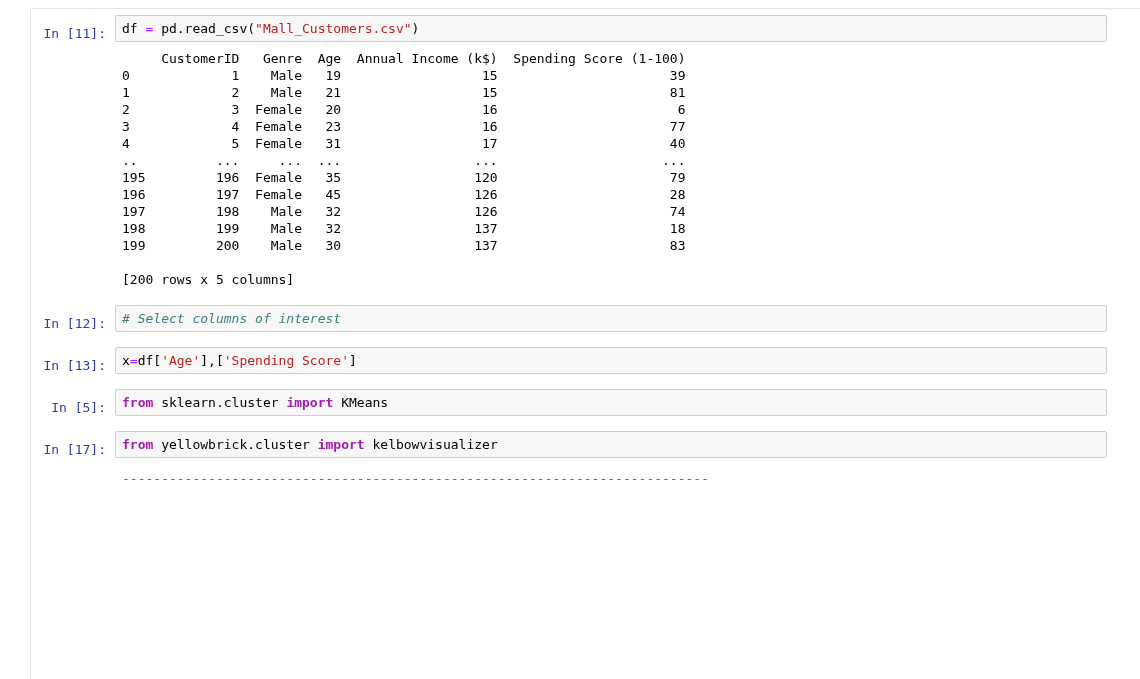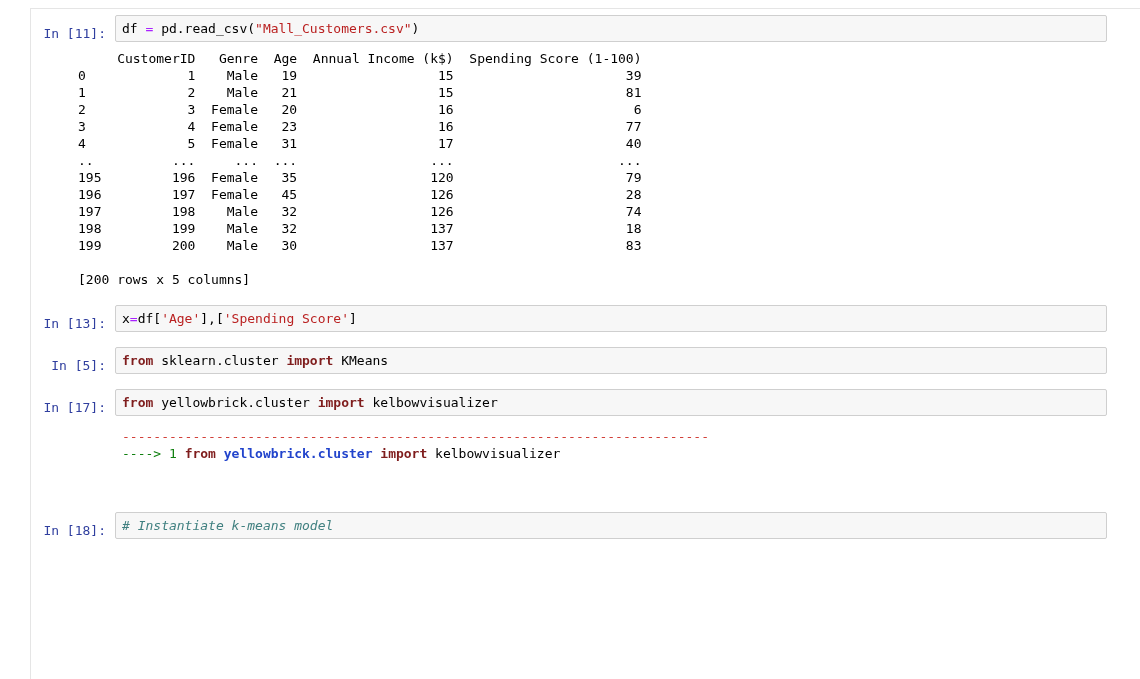--- a/index.html
+++ b/index.html
@@ -22,27 +22,27 @@
   .row { display: flex; align-items: flex-end; }
   .prompt {
     flex: 0 0 84px; text-align: right; padding: 5px 9px 0 0;
     color: #303F9F; white-space: pre; cursor: default;
   }
   .input {
     flex: 1; background: #f7f7f7; border: 1px solid #cfcfcf;
     border-radius: 2px; padding: 4px 4px 4px 6px; cursor: text;
   }
   .line { white-space: pre; min-height: 17px; }
-  .output { margin-left: 40px; padding: 8px 0 0 7px; }
+  .output { margin-left: 84px; padding: 8px 0 0 7px; }
   .err-output { margin-left: 84px; padding: 12px 0 0 7px; }
   .pre { white-space: pre; }
   .err-msg { white-space: pre-wrap; word-break: break-all; max-width: 960px; }
   .blank { min-height: 17px; }
   .op  { color: #AA22FF; }
-  .kw  { color: #7f1d1d; font-weight: bold; }
+  .kw  { color: #a21caf; font-weight: bold; }
   .bi  { color: #008000; }
   .str { color: #BA2121; }
   .com { color: #408080; font-style: italic; }
   .red { color: #d2413a; }
   .grn { color: #108010; }
   .blu { color: #2244cc; font-weight: bold; }
 </style>
 </head>
 <body>
 
@@ -66,20 +66,28 @@
 195         196  Female   35                 120                      79
 196         197  Female   45                 126                      28
 197         198    Male   32                 126                      74
 198         199    Male   32                 137                      18
 199         200    Male   30                 137                      83
 
 [200 rows x 5 columns]</div>
     </div>
   </div>
 
+  <div class="cell-group">
+    <div class="row">
+      <div class="prompt">In [12]:</div>
+      <div class="input">
+        <div class="line"><span class="com"># Select columns of interest</span></div>
+      </div>
+    </div>
+  </div>
 
   <div class="cell-group">
     <div class="row">
       <div class="prompt">In [13]:</div>
       <div class="input">
         <div class="line"><span>x</span><span class="op">=</span><span>df[</span><span class="str">'Age'</span><span>],[</span><span class="str">'Spending Score'</span><span>]</span></div>
       </div>
     </div>
   </div>
 
@@ -94,28 +102,19 @@
 
   <div class="cell-group cg-err">
     <div class="row">
       <div class="prompt">In [17]:</div>
       <div class="input">
         <div class="line"><span class="kw">from</span><span> yellowbrick.cluster </span><span class="kw">import</span><span> kelbowvisualizer</span></div>
       </div>
     </div>
     <div class="err-output">
       <div class="line"><span class="red">---------------------------------------------------------------------------</span></div>
-      <div class="line"><span class="grn">----&gt; 1 </span><span class="kw">from </span><span class="blu">yellowbrick.cluster</span><span class="kw"> import</span><span> kelbowvisualizer</span></div>
       <div class="blank"></div>
       <div class="blank"></div>
     </div>
   </div>
 
-  <div class="cell-group">
-    <div class="row">
-      <div class="prompt">In [18]:</div>
-      <div class="input">
-        <div class="line"><span class="com"># Instantiate k-means model</span></div>
-      </div>
-    </div>
-  </div>
 
 </div>
 
 </body></html>

